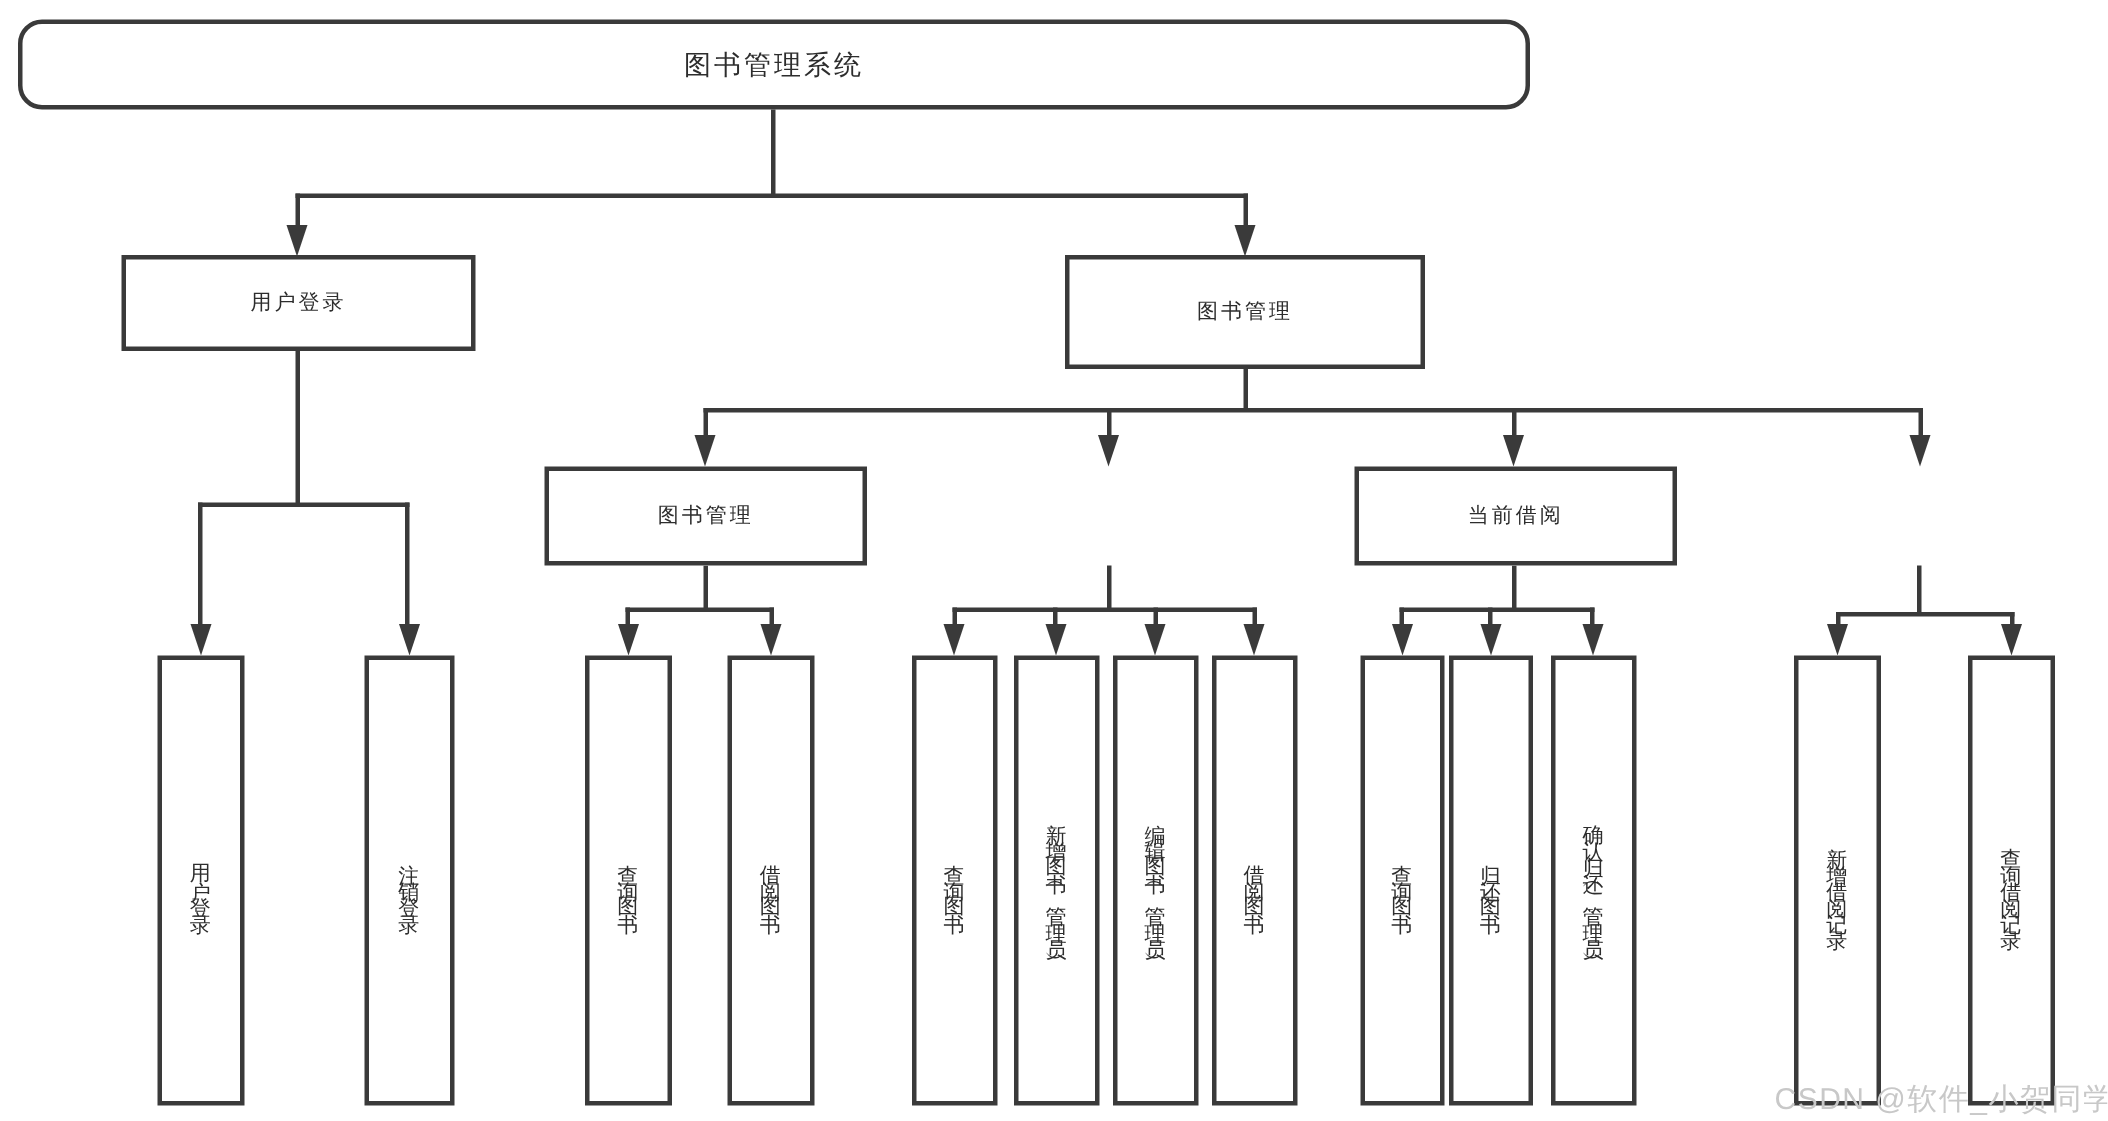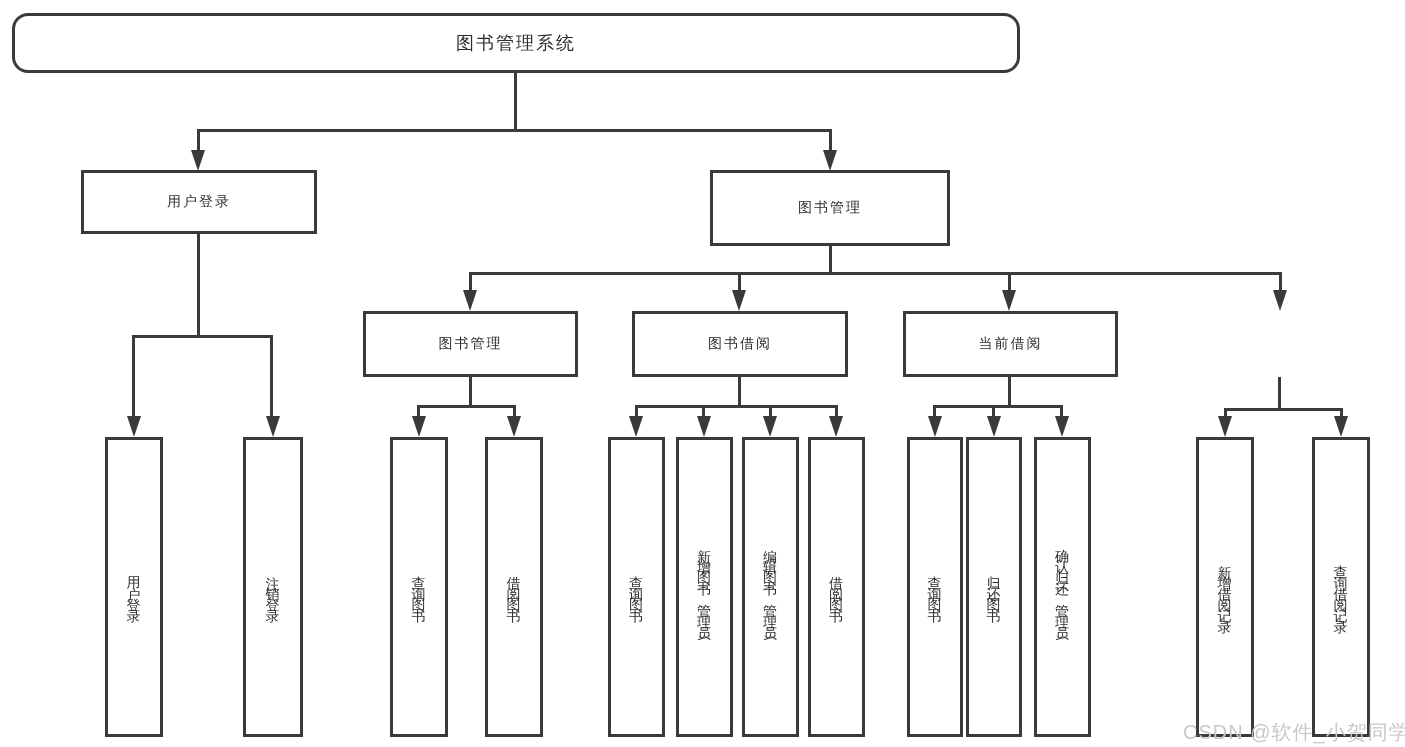--- a/index.html
+++ b/index.html
@@ -94,23 +94,20 @@
   <div class="line" style="left:1008px; top:272px; width:3px; height:22px;"></div>
   <div class="line" style="left:1279px; top:272px; width:3px; height:22px;"></div>
   <div class="arrow" style="left:463px; top:290px;"></div>
   <div class="arrow" style="left:732px; top:290px;"></div>
   <div class="arrow" style="left:1002px; top:290px;"></div>
   <div class="arrow" style="left:1273px; top:290px;"></div>
 
   <div class="box" style="left:363px; top:311px; width:215px; height:66px;">
     <span>图书管理</span>
   </div>
-  <div class="box" style="left:632px; top:311px; width:216px; height:66px;">
-    <span>图书借阅</span>
-  </div>
   <div class="box" style="left:903px; top:311px; width:215px; height:66px;">
     <span>当前借阅</span>
   </div>
 
   <div class="line" style="left:469px; top:377px; width:3px; height:30px;"></div>
   <div class="line" style="left:417px; top:405px; width:99px; height:3px;"></div>
   <div class="line" style="left:417px; top:405px; width:3px; height:14px;"></div>
   <div class="line" style="left:513px; top:405px; width:3px; height:14px;"></div>
   <div class="arrow" style="left:412px; top:416px;"></div>
   <div class="arrow" style="left:507px; top:416px;"></div>

